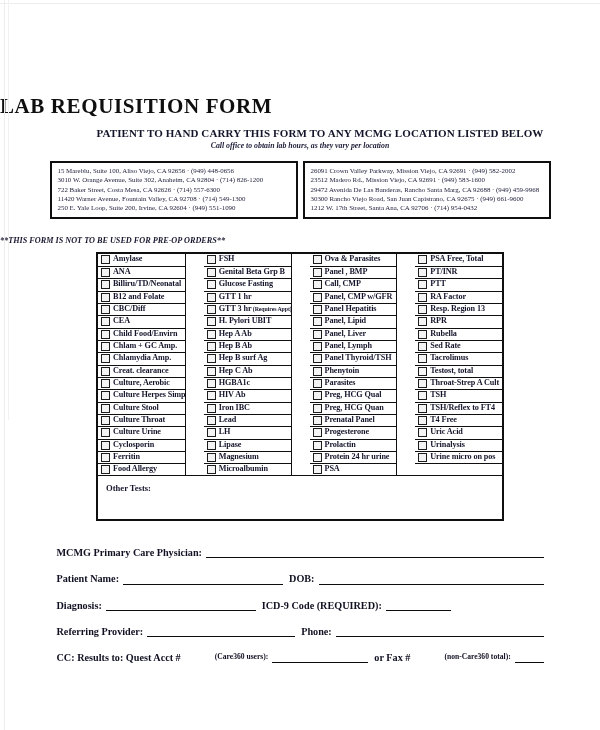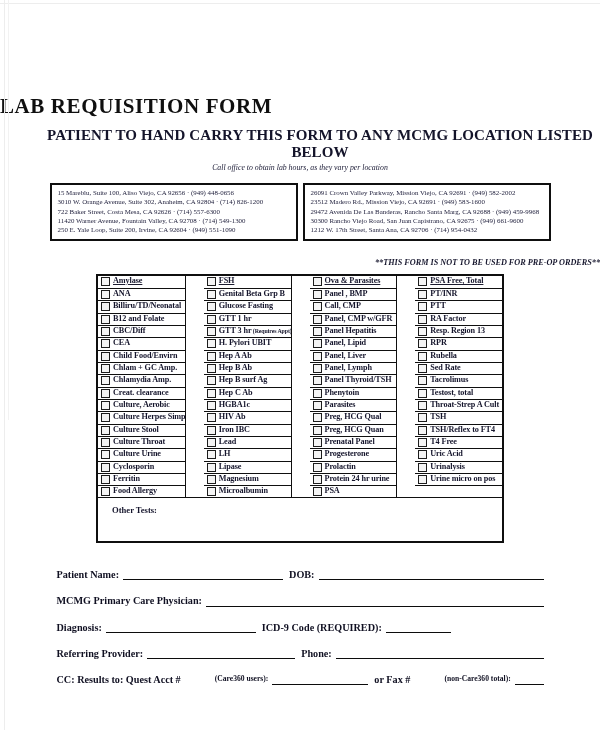--- a/index.html
+++ b/index.html
@@ -7,40 +7,40 @@
     width:600px; height:730px; background:#ffffff; position:relative;
     font-family:"Liberation Serif","DejaVu Serif",serif; color:#1c1c30; overflow:hidden;
   }
   .edge-h  { position:absolute; top:3px; left:0; width:100%; height:1px; background:#ededed; }
   .edge-v1 { position:absolute; left:4px; top:0; width:1px; height:100%; background:#ededed; }
   .edge-v2 { position:absolute; left:8px; top:0; width:1px; height:420px; background:#f2f2f2; }
 
   .page { padding-top:95px; }
 
   .title { text-align:left; font-weight:bold; font-size:21px; letter-spacing:.6px; color:#0f0f0f; line-height:1.1; }
-  .subtitle { text-align:center; font-weight:bold; font-size:15px; margin-top:9px; color:#14142a; letter-spacing:.1px;padding-left:40px; }
-  .subnote { text-align:center; font-style:italic; font-weight:400; font-size:7.8px; margin-top:2px; color:#20203a; }
+  .subtitle { text-align:center; font-weight:bold; font-size:11px; margin-top:9px; color:#14142a; letter-spacing:.1px;padding-left:40px; }
+  .subnote { text-align:center; font-style:italic; font-weight:700; font-size:7.8px; margin-top:2px; color:#20203a; }
 
   .loc-row { width:501px; margin:11px auto 0 auto; display:flex; gap:5px; }
   .loc-box { flex:1; border:2px solid #0f0f0f; padding:3px 5px 4px 6px; box-sizing:border-box; }
   .loc-line { font-size:6.9px; line-height:9.3px; white-space:nowrap; color:#1d1d3a; }
 
-  .preop { text-align:right; font-style:italic; font-weight:bold; font-size:8.2px; margin-top:17px; color:#17172e; }
+  .preop { text-align:left; font-style:italic; font-weight:bold; font-size:8.2px; margin-top:17px; color:#17172e; }
 
   .tt { width:408px; margin:7px auto 0 auto; border:2.4px solid #0f0f0f; box-sizing:border-box; }
   .tt-cols { display:flex; }
   .tt-col { flex:1; min-width:0; }
   .tt-col + .tt-col { border-left:1.5px solid #0f0f0f;padding-left:18px; }
   .cell { height:12.33px; box-sizing:border-box; border-top:1.3px solid #0f0f0f;
           display:flex; align-items:center; gap:3px; padding-left:3px; overflow:hidden; }
-  .tt-col .cell:first-child { border-top:none;text-decoration:underline; }
+  .tt-col .cell:first-child { border-top:none; }
   .cb { width:7px; height:7px; flex:none; border:1.2px solid #1c1c1c; background:#f4f4f4; box-sizing:content-box; }
   .lbl { font-weight:bold; font-size:8.2px; line-height:1; white-space:nowrap; color:#15152c; letter-spacing:-.1px; padding-bottom:1px; }
   .sm { font-size:5.9px; font-weight:bold; }
-  .other { border-top:1.6px solid #0f0f0f; height:44px; box-sizing:border-box; padding:1px 14px; }
+  .other { border-top:1.6px solid #0f0f0f; height:44px; box-sizing:border-box; padding:1px 8px; }
   .other-label { font-weight:bold; font-size:8.6px; color:#15152c; }
 
   .fields { width:487px; margin:21px auto 0 auto; font-weight:bold; font-size:10.2px; color:#101022; }
   .frow { display:flex; align-items:flex-end; height:16px; margin-bottom:10.2px; }
   .flabel { white-space:nowrap; line-height:1.1; }
   .fsm { font-size:7.6px; white-space:nowrap; line-height:1.4; padding-bottom:.5px;padding-left:28px; }
   .wline { border-bottom:1.9px solid #0c0c0c; height:100%; box-sizing:border-box; margin-left:4px; }
   .ml { margin-left:6px; }
   .w160 { width:160px; } .w148 { width:148px; } .w150 { width:150px; }
   .w65  { width:65px; }  .w96  { width:96px; }
@@ -374,27 +374,27 @@
           <div class="cell"></div>
         </div>
     </div>
     <div class="other">
       <span class="other-label">Other Tests:</span>
     </div>
   </div>
 
   <div class="fields">
     <div class="frow">
+      <span class="flabel">MCMG Primary Care Physician:</span>
+      <span class="wline grow"></span>
+    </div>
+    <div class="frow">
       <span class="flabel">Patient Name:</span>
       <span class="wline w160"></span>
       <span class="flabel ml">DOB:</span>
-      <span class="wline grow"></span>
-    </div>
-    <div class="frow">
-      <span class="flabel">MCMG Primary Care Physician:</span>
       <span class="wline grow"></span>
     </div>
     <div class="frow">
       <span class="flabel">Diagnosis:</span>
       <span class="wline w150"></span>
       <span class="flabel ml">ICD-9 Code (REQUIRED):</span>
       <span class="wline w65"></span>
     </div>
     <div class="frow">
       <span class="flabel">Referring Provider:</span>

